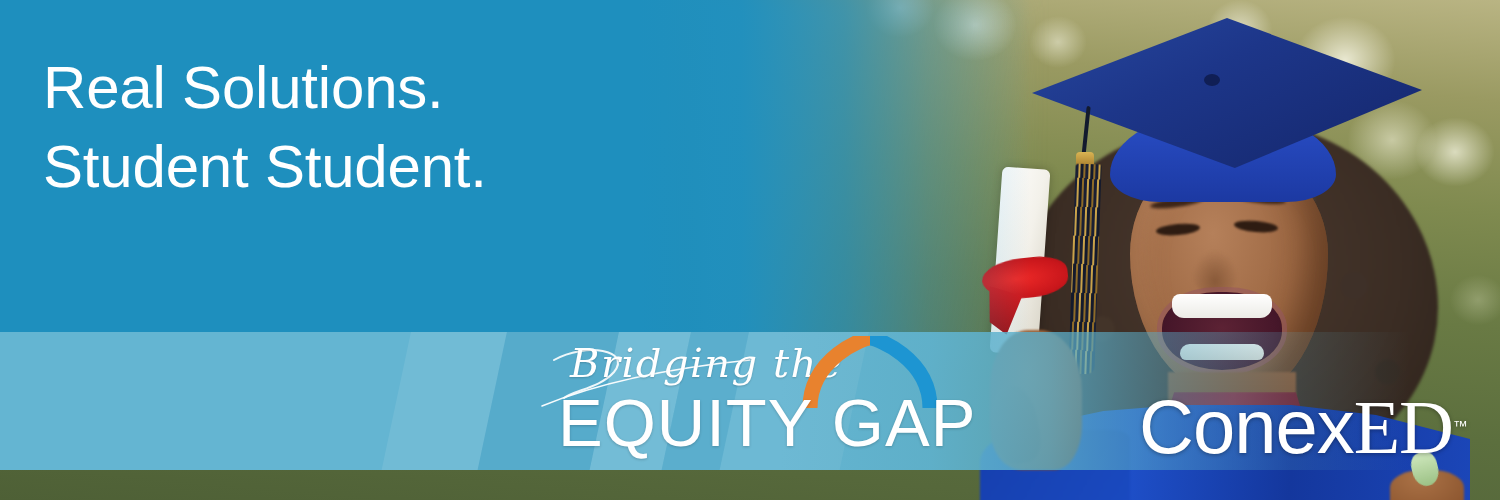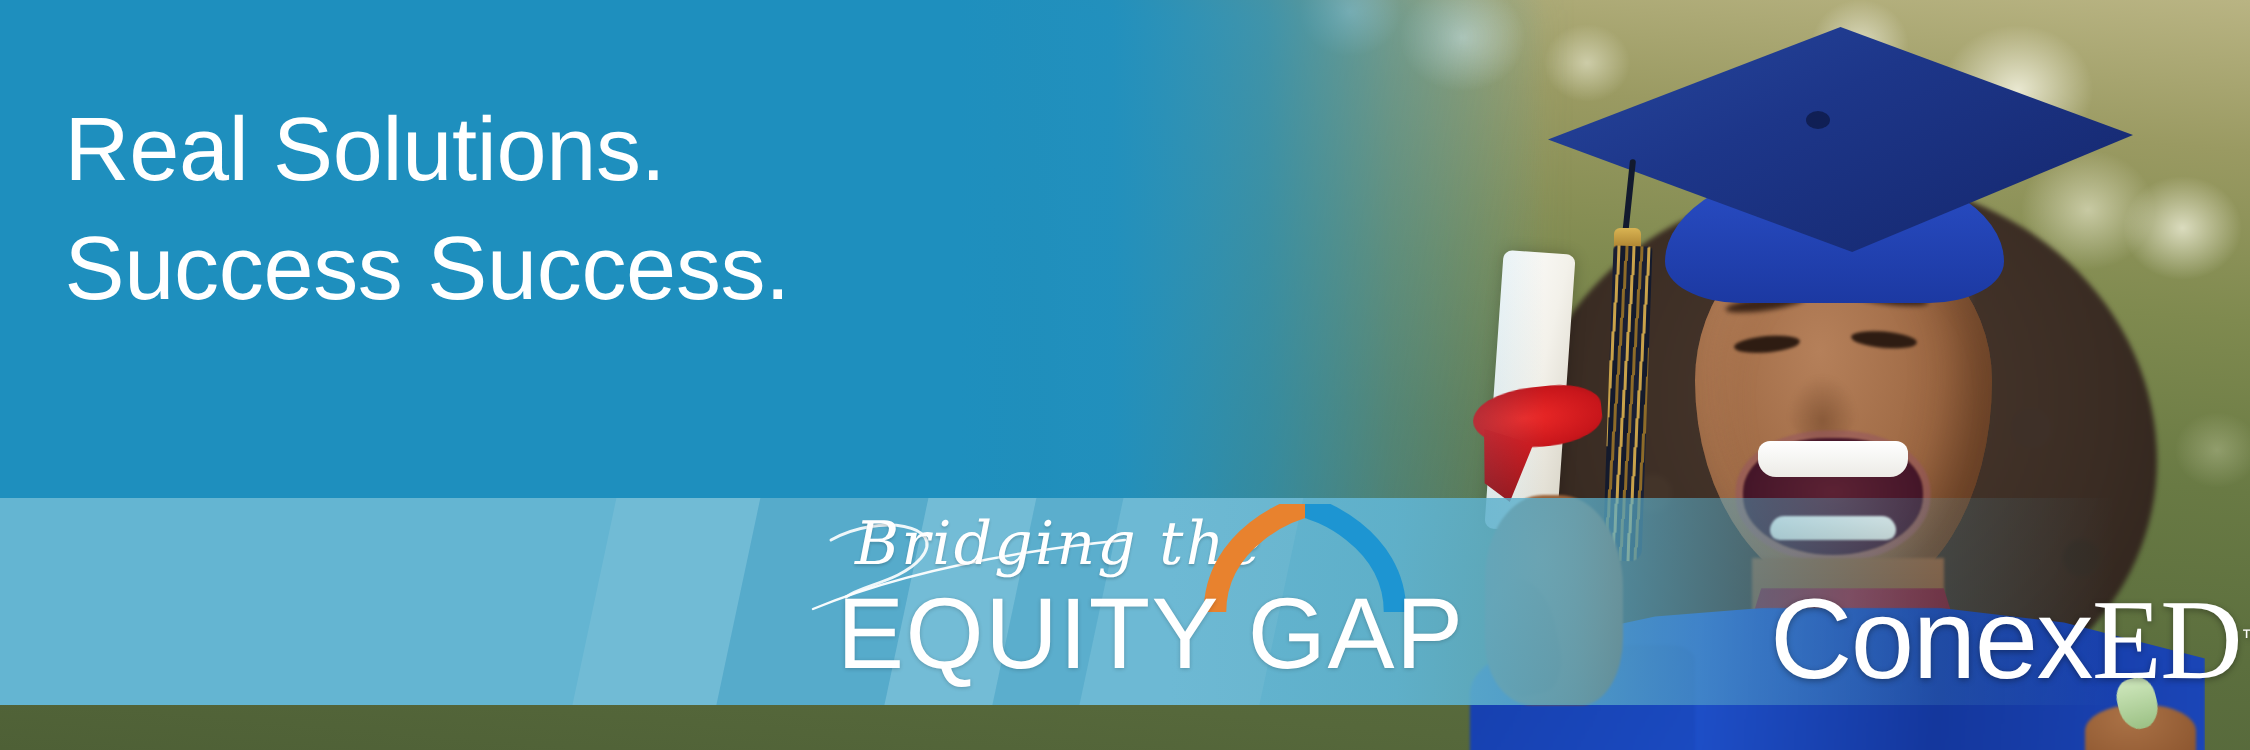--- a/index.html
+++ b/index.html
@@ -288,21 +288,20 @@
     position: absolute;
     left: 43px; top: 48px;
     z-index: 8;
     color: #ffffff;
     font-family: "Liberation Sans", sans-serif;
     font-weight: 300;
     font-size: 60px;
     line-height: 79px;
     letter-spacing: -0.2px;
     white-space: nowrap;
-    margin-top: 12px;
   }
   .headline div { font-weight: 300; }
 
   
   .eg-lockup {
     position: absolute;
     left: 540px; top: 338px;
     width: 420px; height: 122px;
     z-index: 9;
   }
@@ -348,21 +347,20 @@
     z-index: 9;
     color: #ffffff;
     white-space: nowrap;
     text-shadow: 0 1px 4px rgba(0,0,0,.35);
   }
   .cx-conex {
     font-family: "Liberation Sans", sans-serif;
     font-weight: 300;
     font-size: 76px;
     letter-spacing: -1px;
-    margin-left: 41px;
   }
   .cx-ed {
     font-family: "Liberation Serif", serif;
     font-weight: 400;
     font-size: 76px;
     letter-spacing: -1px;
   }
   .cx-tm {
     font-family: "Liberation Sans", sans-serif;
     font-size: 15px;
@@ -414,21 +412,21 @@
     <div class="band-base"></div>
     <div class="stripe s1"></div>
     <div class="stripe s2"></div>
     <div class="stripe s3"></div>
     <div class="stripe s4"></div>
     <div class="stripe s5"></div>
   </div>
 
   <div class="headline">
     <div>Real Solutions.</div>
-    <div>Success Success.</div>
+    <div>Student Student.</div>
   </div>
 
   <div class="eg-lockup">
 
     <svg class="eg-swash" viewBox="0 0 300 70">
       <path d="M2 60 C 60 36, 130 22, 210 14" fill="none" stroke="#ffffff" stroke-width="1.6" stroke-linecap="round" opacity="0.95"></path>
       <path d="M14 14 C 46 -4, 92 4, 74 26 C 60 42, 34 44, 24 52" fill="none" stroke="#ffffff" stroke-width="2" stroke-linecap="round" opacity="0.9"></path>
     </svg>
 
     <div class="eg-script">Bridging the</div>

